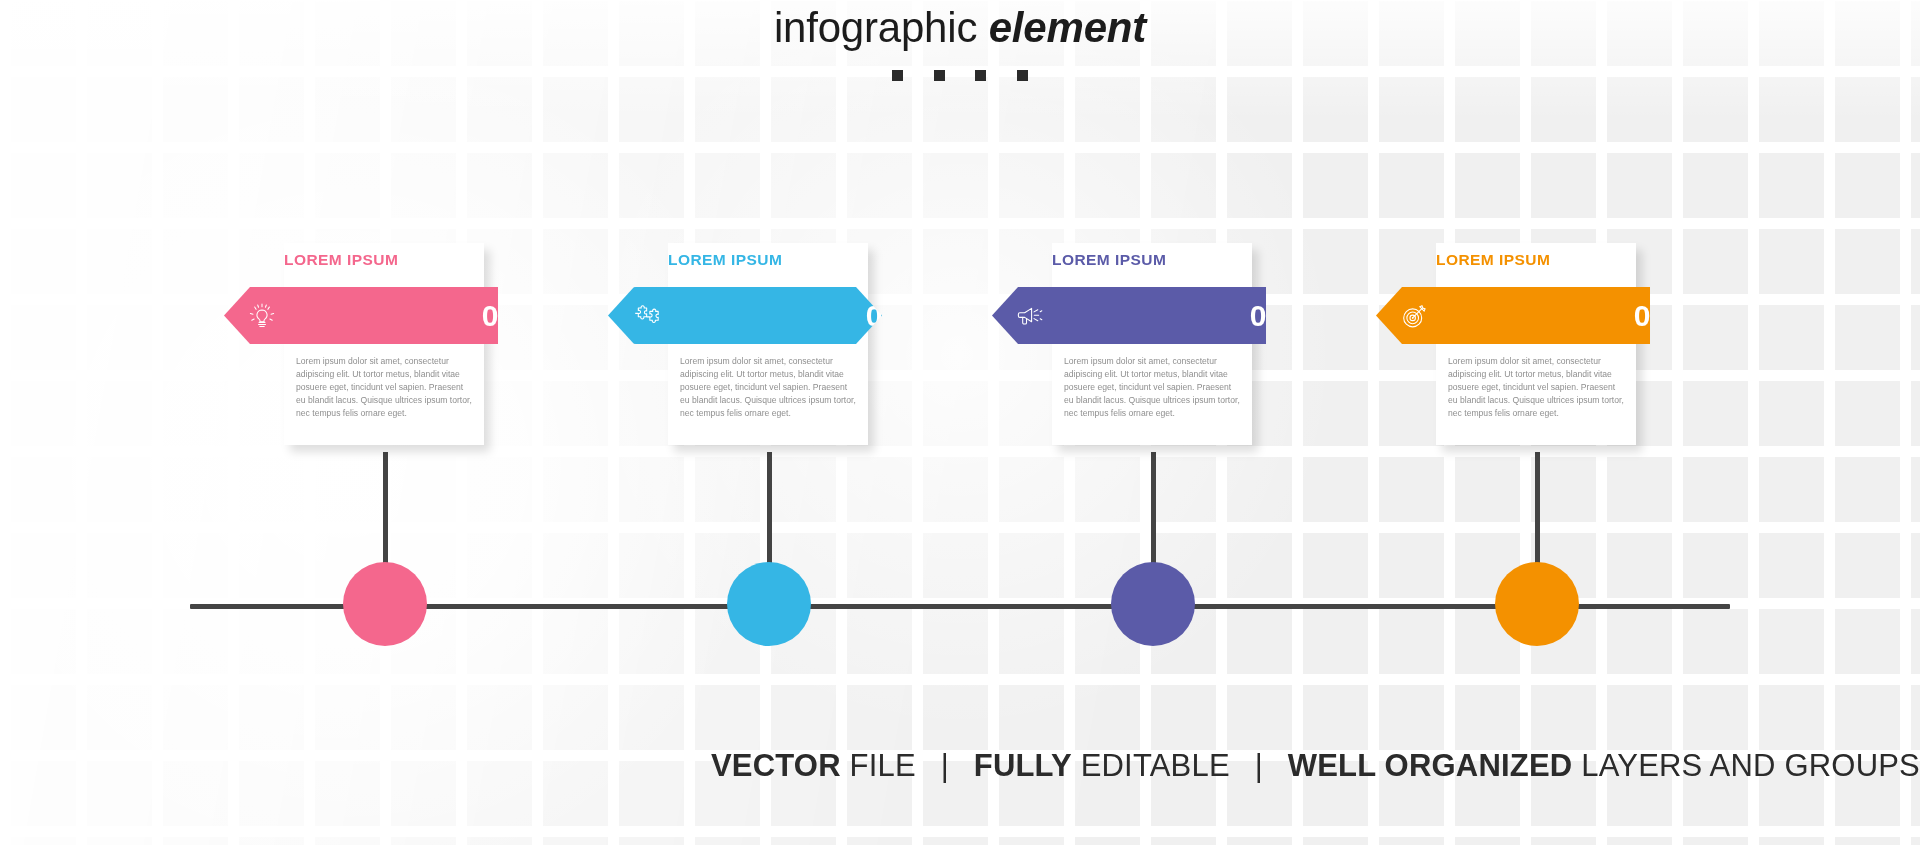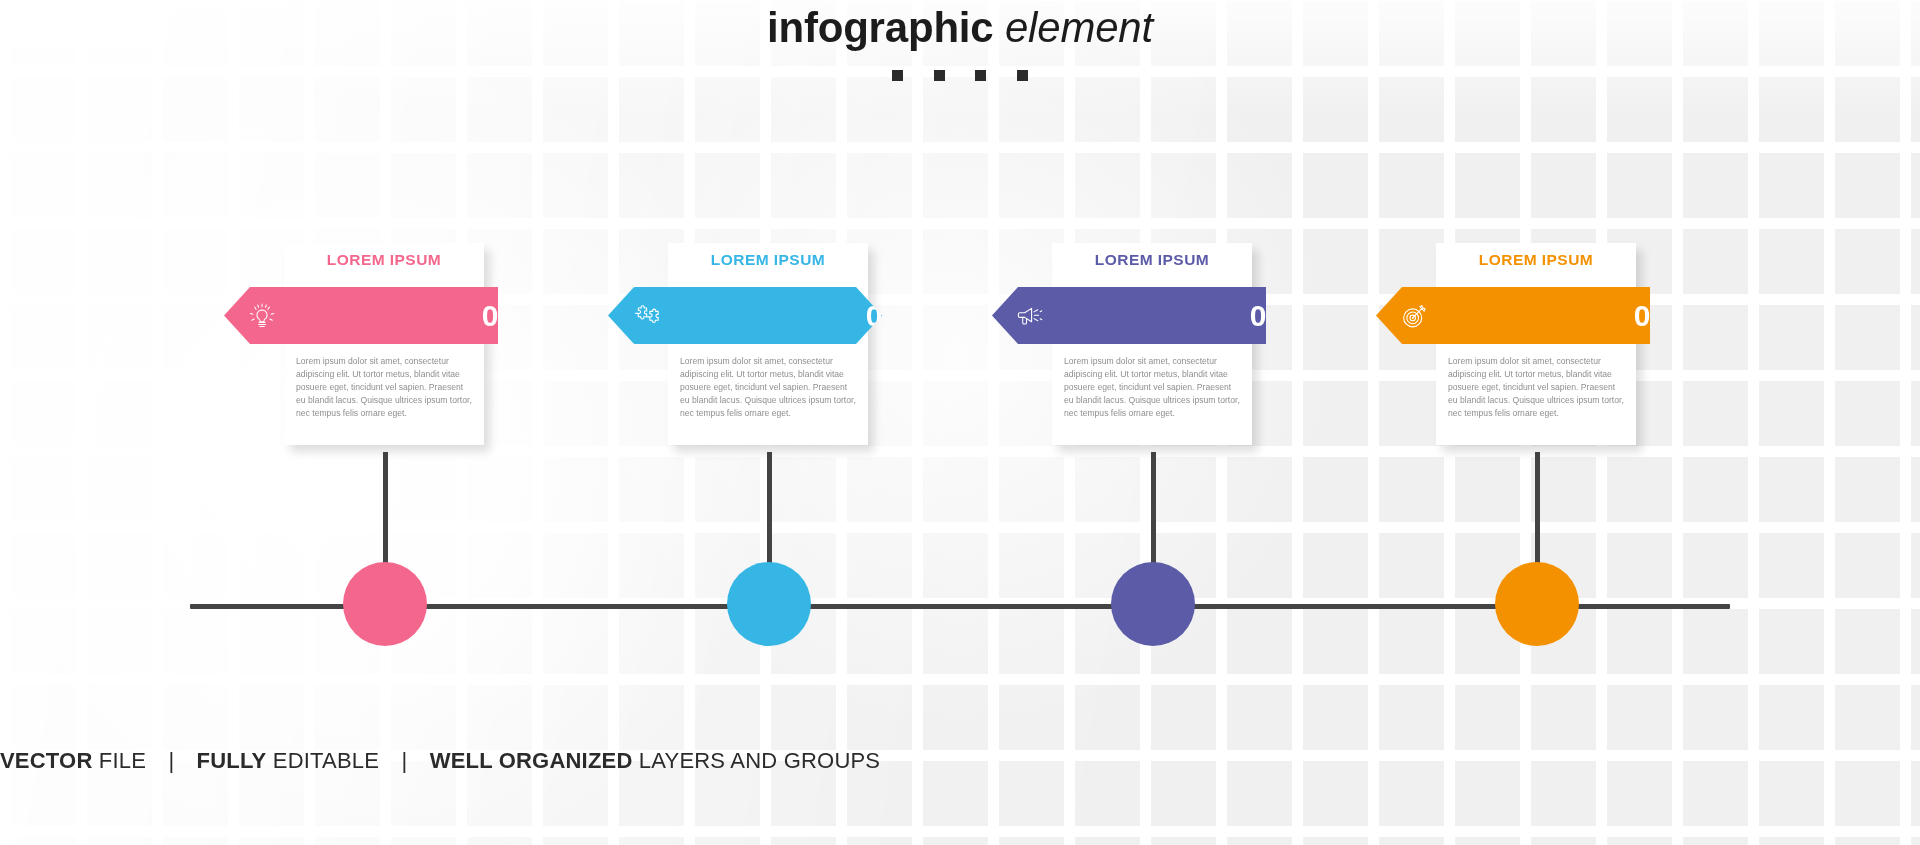--- a/index.html
+++ b/index.html
@@ -32,22 +32,22 @@
       radial-gradient(circle at 18% 55%, rgba(255,255,255,0.97) 0px, rgba(255,255,255,0.8) 180px, rgba(255,255,255,0) 430px),
       radial-gradient(circle at 50% 42%, rgba(255,255,255,0.85) 0px, rgba(255,255,255,0) 380px);
     pointer-events:none;
   }
 
   
   #title{
     position:absolute;top:6px;left:0;width:1920px;text-align:center;z-index:6;
     font-size:42px;color:#1c1c1c;letter-spacing:-0.2px;line-height:1.05;
   }
-  #title .t-reg{font-weight:700;}
-  #title .t-ital{font-style:italic;font-weight:400;}
+  #title .t-reg{font-weight:400;}
+  #title .t-ital{font-style:italic;font-weight:700;}
   #dots{position:absolute;top:66px;left:0;width:1920px;text-align:center;z-index:6;}
   #dots .dot{
     display:inline-block;width:11px;height:11px;background:#2b2b2b;
     margin:0 13px;vertical-align:middle;
   }
 
   
   #timeline-line{
     position:absolute;left:190px;top:604px;width:1540px;height:5px;
     background:#444444;z-index:3;border-radius:1px;
@@ -60,21 +60,21 @@
     position:absolute;width:5px;background:#444444;z-index:2;
   }
 
   
   .card{position:absolute;z-index:5;}
   .card-panel{
     position:absolute;left:0;top:0;width:200px;background:#ffffff;
     box-shadow:6px 7px 9px rgba(0,0,0,0.13);
   }
   .card-title{
-    position:absolute;left:0;top:8px;width:200px;text-align:center;
+    position:absolute;left:0;top:8px;width:200px;text-align:left;
     font-size:15.5px;font-weight:bold;letter-spacing:0.45px;
   }
   .card-banner{
     position:absolute;top:44px;height:57px;
     display:flex;align-items:center;justify-content:space-between;
     filter:drop-shadow(5px 6px 7px rgba(0,0,0,0.18));
   }
   .card-banner .icon-wrap{
     display:flex;align-items:center;justify-content:center;
     width:40px;height:40px;
@@ -83,22 +83,22 @@
     color:#ffffff;font-size:30px;font-weight:bold;letter-spacing:0.5px;
   }
   .card-body{
     position:absolute;width:176px;left:12px;top:112px;
     font-size:8.6px;line-height:1.52;color:#8f8f8f;text-align:left;
   }
   svg{display:block;}
 
   
   #footer{
-    position:absolute;left:0;top:748px;width:1920px;text-align:left;z-index:6;
-    font-size:22px;color:#2b2b2b;letter-spacing:0.2px;
+    position:absolute;left:0;top:748px;width:1920px;text-align:right;z-index:6;
+    font-size:31px;color:#2b2b2b;letter-spacing:0.2px;
   }
   #footer .b{font-weight:bold;}
   #footer .sep{display:inline-block;padding:0 16px;color:#2b2b2b;}
 </style>
 </head>
 <body>
 
 <div id="bg"></div>
 <div id="bg-fade"></div>
 

